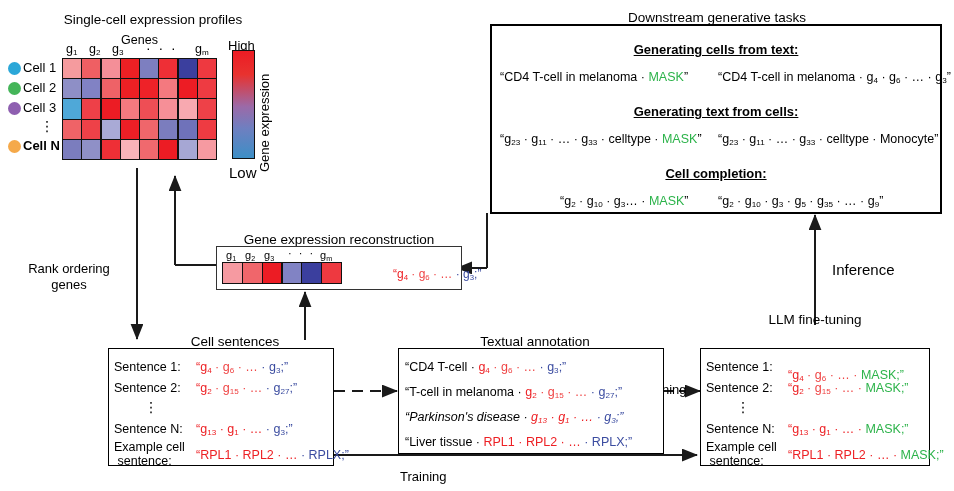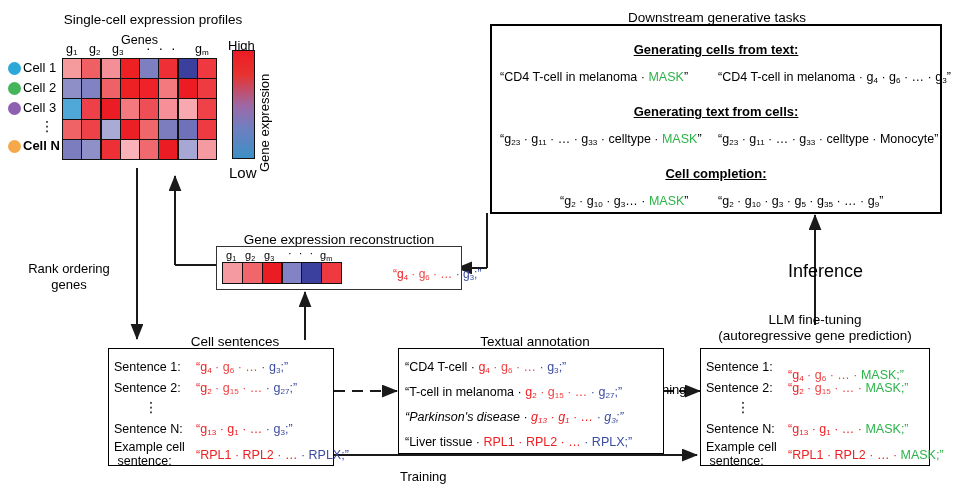--- a/index.html
+++ b/index.html
@@ -170,21 +170,21 @@
   </div>
 
 <div class="abs seq" style="left:393px;top:261px;font-size:12px;">
   <span class="red">“g<sub>4</sub></span><span class="redl"> · g<sub>6</sub></span><span class="redl"> · …</span><span class="blue"> · g<sub>3</sub>;”</span>
 </div>
 
 <div class="abs" style="left:14px;top:255px;width:110px;text-align:center;font-size:13px;line-height:1.25;">
   <span>Rank ordering</span><br>
   <span>genes</span>
 </div>
-<div class="abs" style="left:788px;top:255px;font-size:18px;">Inference</div>
+<div class="abs" style="left:832px;top:255px;font-size:15px;">Inference</div>
 <div class="abs" style="left:640px;top:376px;font-size:13px;">Training</div>
 <div class="abs" style="left:400px;top:463px;font-size:13px;">Training</div>
 
 <div class="abs ttl" style="left:130px;top:328px;width:210px;">Cell sentences</div>
 <div class="box" style="left:108px;top:348px;width:226px;height:118px;border-width:1.8px;"></div>
 <div class="abs rowlbl" style="left:114px;top:354px;">Sentence 1:</div>
 <div class="abs seq" style="left:196px;top:354px;"><span class="red">“g<sub>4</sub></span><span class="redl"> · g<sub>6</sub> · …</span><span class="blue"> · g<sub>3</sub>;”</span></div>
 <div class="abs rowlbl" style="left:114px;top:375px;">Sentence 2:</div>
 <div class="abs seq" style="left:196px;top:375px;"><span class="red">“g<sub>2</sub></span><span class="redl"> · g<sub>15</sub> · …</span><span class="blue"> · g<sub>27</sub>;”</span></div>
 <div class="abs" style="left:144px;top:393px;font-size:14px;">⋮</div>
@@ -195,21 +195,20 @@
 
 <div class="abs ttl" style="left:420px;top:328px;width:230px;">Textual annotation</div>
 <div class="box" style="left:398px;top:348px;width:266px;height:106px;border-width:1.8px;"></div>
 <div class="abs seq" style="left:405px;top:354px;">“CD4 T-cell · <span class="red">g<sub>4</sub></span><span class="redl"> · g<sub>6</sub> · …</span><span class="blue"> · g<sub>3</sub>;”</span></div>
 <div class="abs seq" style="left:405px;top:379px;">“T-cell in melanoma · <span class="red">g<sub>2</sub></span><span class="redl"> · g<sub>15</sub> · …</span><span class="blue"> · g<sub>27</sub>;”</span></div>
 <div class="abs seq" style="left:405px;top:404px;font-style:italic;">“Parkinson's disease · <span class="red">g<sub>13</sub> · g<sub>1</sub> · …</span><span class="blue"> · g<sub>3</sub>;”</span></div>
 <div class="abs seq" style="left:405px;top:429px;">“Liver tissue · <span class="red">RPL1 · RPL2 · …</span><span class="blue"> · RPLX;”</span></div>
 
 <div class="abs ttl" style="left:690px;top:306px;width:250px;line-height:1.2;">
   <span>LLM fine-tuning</span><br>
-  <span>(autoregressive gene prediction)</span>
 </div>
 <div class="box" style="left:700px;top:348px;width:230px;height:118px;border-width:1.8px;"></div>
 <div class="abs rowlbl" style="left:706px;top:354px;">Sentence 1:</div>
 <div class="abs seq" style="left:788px;top:362px;"><span class="red">“g<sub>4</sub></span><span class="redl"> · g<sub>6</sub> · … · </span><span class="green">MASK;”</span></div>
 <div class="abs rowlbl" style="left:706px;top:375px;">Sentence 2:</div>
 <div class="abs seq" style="left:788px;top:375px;"><span class="red">“g<sub>2</sub></span><span class="redl"> · g<sub>15</sub> · … · </span><span class="green">MASK;”</span></div>
 <div class="abs" style="left:736px;top:393px;font-size:14px;">⋮</div>
 <div class="abs rowlbl" style="left:706px;top:416px;">Sentence N:</div>
 <div class="abs seq" style="left:788px;top:416px;"><span class="red">“g<sub>13</sub> · g<sub>1</sub> · … · </span><span class="green">MASK;”</span></div>
 <div class="abs" style="left:706px;top:434px;font-size:12.5px;line-height:1.15;width:80px;">Example cell<br>&nbsp;sentence:</div>

